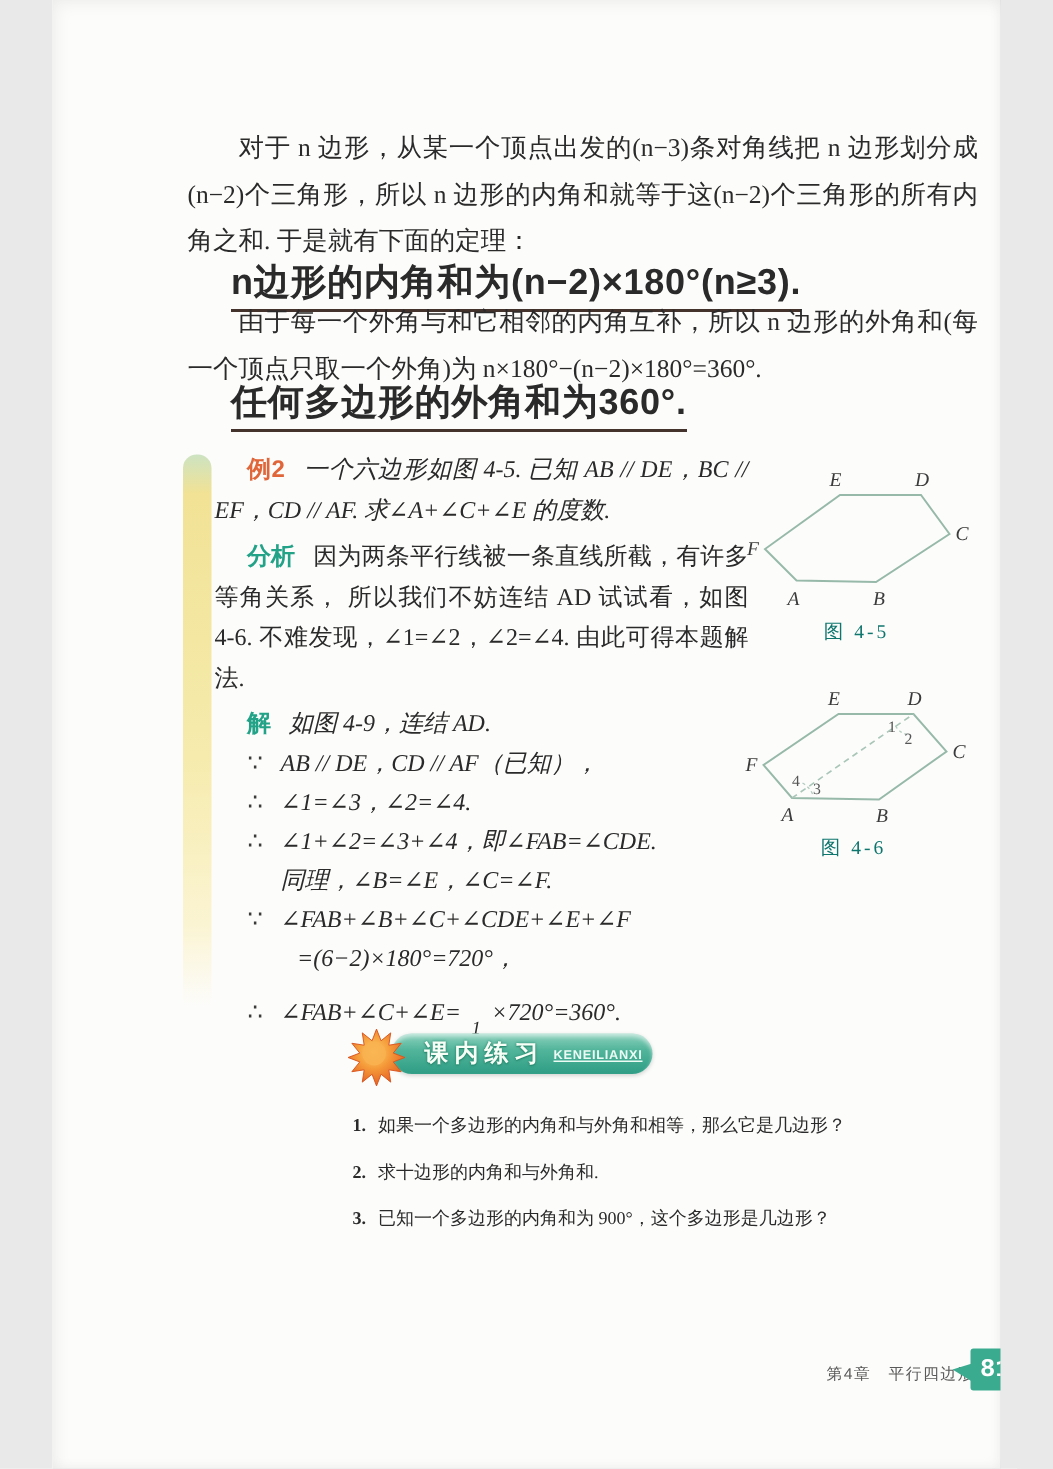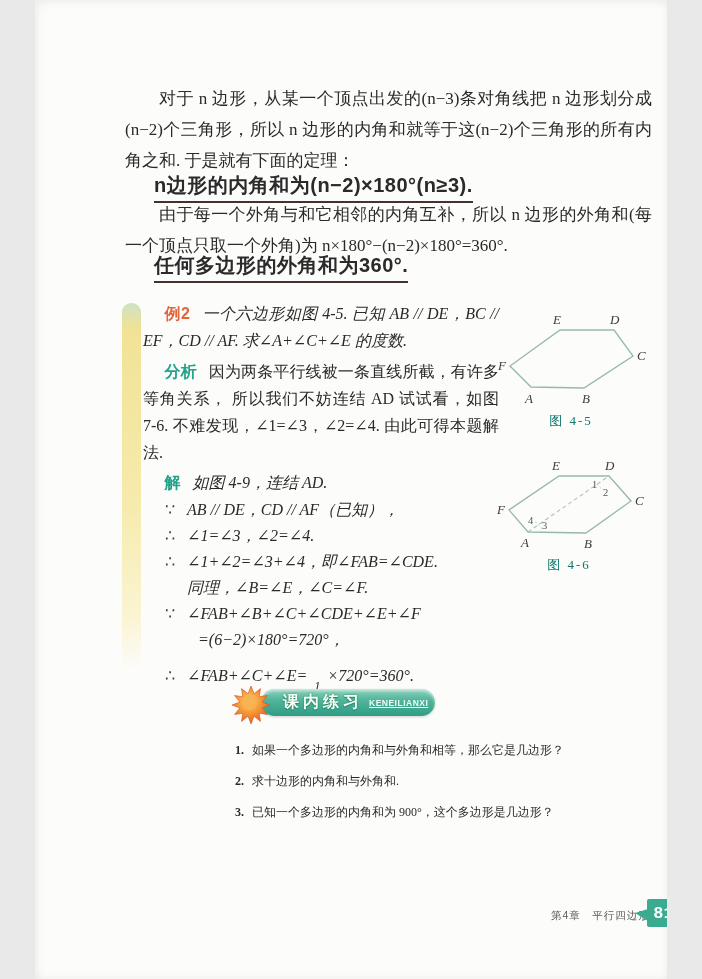--- a/index.html
+++ b/index.html
@@ -5,21 +5,21 @@
   html,body{margin:0;padding:0;background:#e9e9e9;}
   .page{
     position:relative;width:632px;height:979px;margin:0 auto;
     background:#fcfcfb;overflow:hidden;
     box-shadow:inset 3px 3px 10px rgba(0,0,0,.05), inset -2px -2px 8px rgba(0,0,0,.03);
     font-family:"Liberation Serif","DejaVu Serif",serif;color:#2a2a2a;
   }
   
   .para{position:absolute;left:90px;width:527px;font-size:17px;line-height:31px;
         text-align:justify;text-indent:2em;margin:0;}
-  .theorem{position:absolute;left:119px;margin:0;font-weight:bold;font-size:20px;
+  .theorem{position:absolute;left:119px;margin:0;font-weight:bold;font-size:24px;
         font-family:"Liberation Sans","DejaVu Sans",sans-serif;
         border-bottom:2px solid #44332c;padding-bottom:2px;letter-spacing:.5px;text-align:center;}
   
   .ex-bar{position:absolute;left:87px;top:303px;width:19px;height:368px;
         border-radius:9px 9px 2px 2px;
         background:linear-gradient(180deg,#cde3c2 0%,#f1e295 7%,#f6ebad 55%,#fbf4d2 85%,rgba(252,246,220,0) 100%);}
   .ex-col{position:absolute;left:108px;top:300px;width:356px;font-size:16px;
         line-height:27px;text-align:justify;}
   .ex-col p{margin:0;text-indent:1.35em;}
   .lbl{font-family:"Liberation Sans","DejaVu Sans",sans-serif;font-weight:bold;margin-right:12px;}
@@ -77,21 +77,21 @@
 
   <p class="para" style="top:199px;">由于每一个外角与和它相邻的内角互补，所以 n 边形的外角和(每一个顶点只取一个外角)为 n×180°−(n−2)×180°=360°.</p>
 
   <p class="theorem" style="top:252px;">任何多边形的外角和为360°.</p>
 
   <div class="ex-bar"></div>
 
   <div class="ex-col">
     <p><span class="lbl lbl-orange">例2</span><span class="math">一个六边形如图 4-5. 已知 AB // DE，BC // EF，CD // AF. 求∠A+∠C+∠E 的度数.</span></p>
 
-    <p style="margin-top:4px;"><span class="lbl lbl-teal">分析</span><span>因为两条平行线被一条直线所截，有许多等角关系， 所以我们不妨连结 AD 试试看，如图 7-6. 不难发现，∠1=∠3，∠2=∠4. 由此可得本题解法.</span></p>
+    <p style="margin-top:4px;"><span class="lbl lbl-teal">分析</span><span>因为两条平行线被一条直线所截，有许多等角关系， 所以我们不妨连结 AD 试试看，如图 4-6. 不难发现，∠1=∠2，∠2=∠4. 由此可得本题解法.</span></p>
 
     <p style="margin-top:3px;"><span class="lbl lbl-teal">解</span><span class="math">如图 4-9，连结 AD.</span></p>
 
     <div class="sol-lines">
       <div class="sline math">
         <span class="mk">∵</span><span>AB // DE，CD // AF（已知），</span>
       </div>
       <div class="sline math">
         <span class="mk">∴</span><span>∠1=∠3，∠2=∠4.</span>
       </div>

